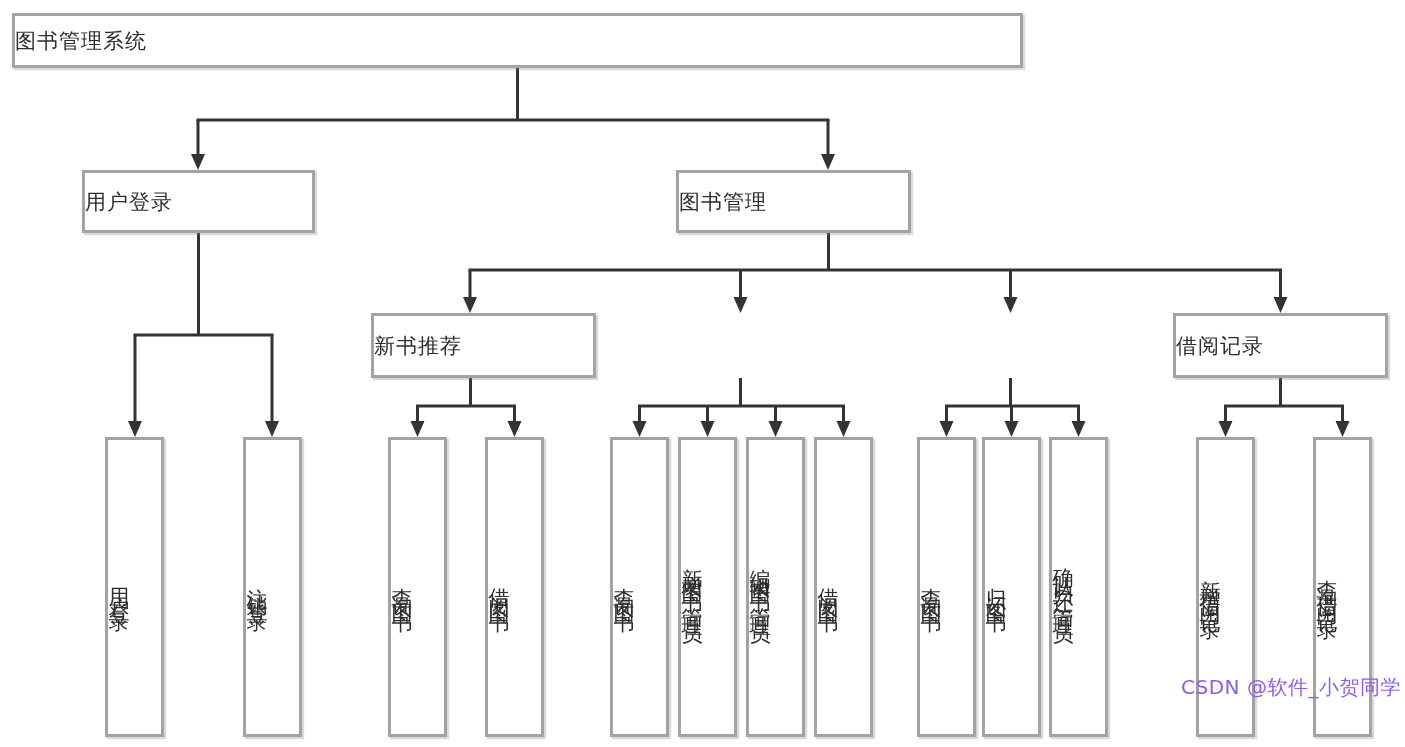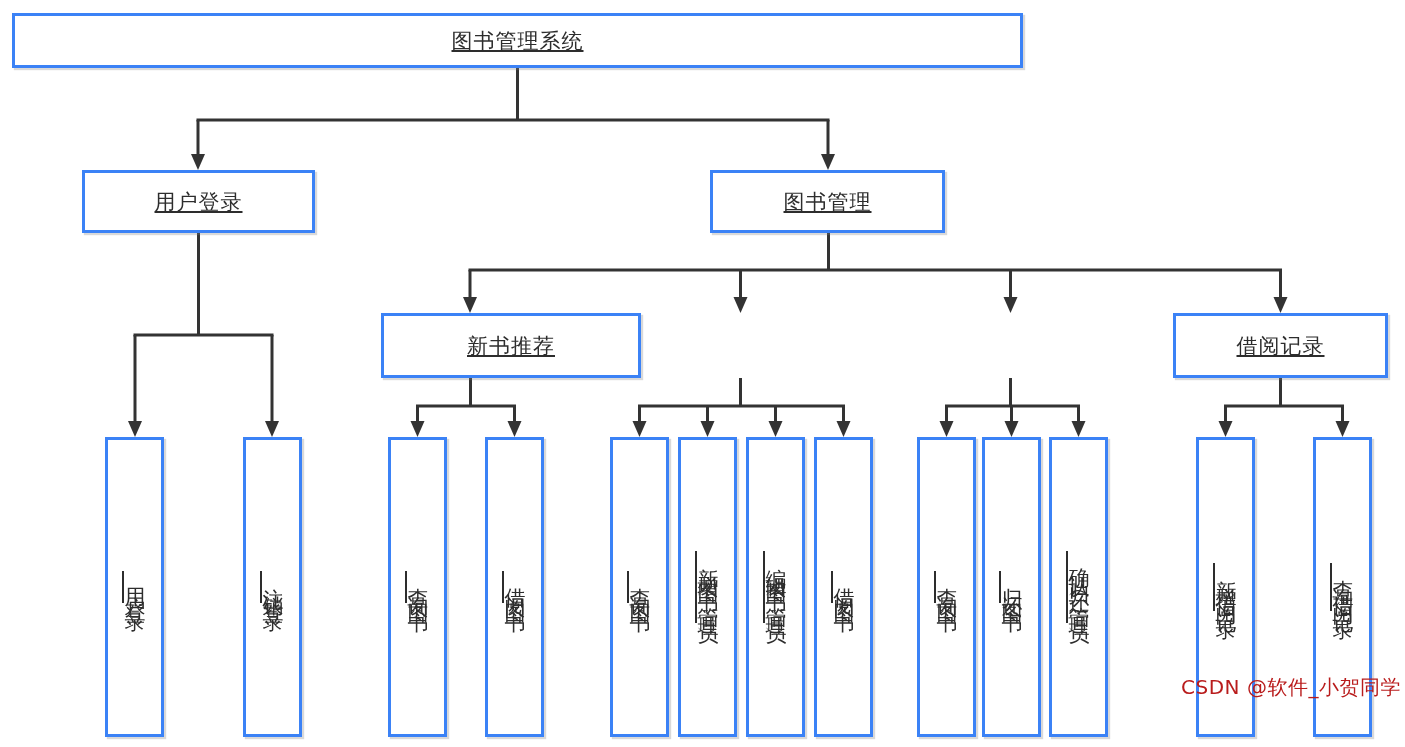--- a/index.html
+++ b/index.html
@@ -8,44 +8,43 @@
     width:1405px;height:747px;
     background:#ffffff;
     font-family:"DejaVu Sans","Liberation Sans",sans-serif;
     overflow:hidden;
   }
   #connectors{position:absolute;left:0;top:0;z-index:1;}
   .node{
     position:absolute;
     box-sizing:border-box;
     background:#ffffff;
-    border:3px solid #3b82f6;
-    display:flex;align-items:center;justify-content:center;
+    border:3px solid #a3a3a3;
+    display:flex;align-items:center;
     color:#2d2d2d;
     z-index:2;
     box-shadow:2px 2px 1px rgba(130,130,130,0.30);
-    text-decoration:underline;
   }
   .node.h span{
     font-size:21px;
     letter-spacing:1px;
     white-space:nowrap;
   }
   .node.v span{
     writing-mode:vertical-rl;
     text-orientation:mixed;
     font-size:21px;
     letter-spacing:8px;
     line-height:1;
   }
   #watermark{
     position:absolute;
     left:1181px;top:674px;
     font-size:20px;
-    color:#b91c1c;
+    color:#8b5cf6;
     letter-spacing:0.5px;
     white-space:nowrap;
     z-index:5;
   }
 </style>
 </head>
 <body>
 
 <div id="stage">
 
@@ -115,25 +114,25 @@
     </g>
   </svg>
 
   <div class="node h" style="left:12px;top:13px;width:1011px;height:55px">
     <span>图书管理系统</span>
   </div>
 
   <div class="node h" style="left:82px;top:170px;width:233px;height:63px">
     <span>用户登录</span>
   </div>
-  <div class="node h" style="left:710px;top:170px;width:235px;height:63px">
+  <div class="node h" style="left:676px;top:170px;width:235px;height:63px">
     <span>图书管理</span>
   </div>
 
-  <div class="node h" style="left:381px;top:313px;width:260px;height:65px">
+  <div class="node h" style="left:371px;top:313px;width:225px;height:65px">
     <span>新书推荐</span>
   </div>
   <div class="node h" style="left:1173px;top:313px;width:215px;height:65px">
     <span>借阅记录</span>
   </div>
 
   <div class="node v" style="left:105px;top:437px;width:59px;height:300px">
     <span>用户登录</span>
   </div>
   <div class="node v" style="left:243px;top:437px;width:59px;height:300px">

